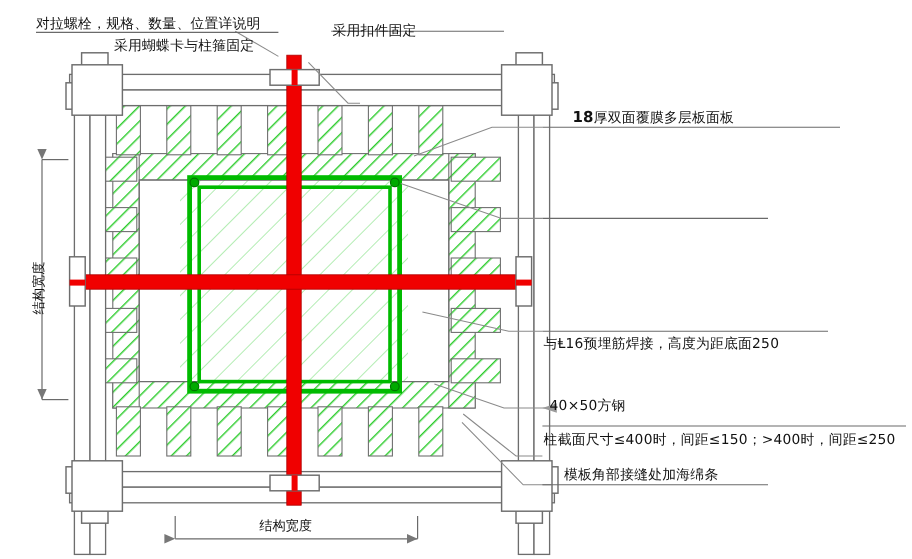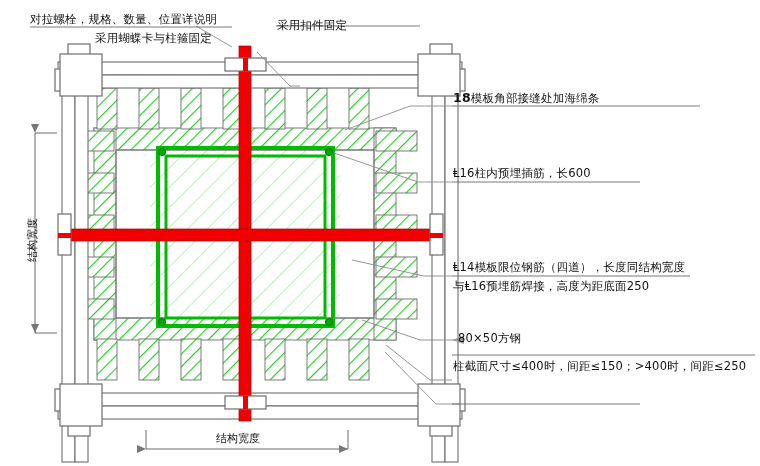--- a/index.html
+++ b/index.html
@@ -9,21 +9,21 @@
     color:#1a1a1a;
   }
   #root{position:absolute;inset:0;}
   svg.drawing{position:absolute;left:0;top:0;width:760px;height:466px;}
   .anno{
     position:absolute;white-space:nowrap;
     font-family:"DejaVu Sans","Liberation Sans",sans-serif;
     font-size:11.5px;line-height:15px;color:#111;
     letter-spacing:0.2px;
   }
-  .anno .bignum{font-weight:bold;font-size:12.5px;}
+  .anno .bignum{font-weight:bold;font-size:12.5px;margin-left:24px;}
   .dimlabel{
     position:absolute;font-size:11px;color:#111;white-space:nowrap;
     font-family:"DejaVu Sans","Liberation Sans",sans-serif;
   }
   .dimlabel.vert{
     transform-origin:left top;
     transform:rotate(-90deg);
   }
 </style>
 </head>
@@ -194,29 +194,28 @@
       <line x1="452" y1="404" x2="640" y2="404"></line>
     </g>
   </svg>
 
   <div class="anno" style="left:95px;top:31px;">采用蝴蝶卡与柱箍固定</div>
   <div class="anno" style="left:30px;top:12px;">对拉螺栓，规格、数量、位置详说明</div>
 
   <div class="anno" style="left:277px;top:18px;">采用扣件固定</div>
 
   <div class="anno" style="left:453px;top:90px;">
-    <span class="bignum">18</span><span class="b">模板角部接缝处加海绵条</span>
+    <span class="bignum">18</span><span class="b">厚双面覆膜多层板面板</span>
   </div>
 
-  <div class="anno" style="left:453px;top:166px;">Ⱡ16柱内预埋插筋，长600</div>
-
-  <div class="anno" style="left:453px;top:260px;">Ⱡ14模板限位钢筋（四道），长度同结构宽度</div>
+
   <div class="anno" style="left:453px;top:279px;text-align:right;">与Ⱡ16预埋筋焊接，高度为距底面250</div>
 
-  <div class="anno" style="left:458px;top:331px;">80×50方钢</div>
+  <div class="anno" style="left:458px;top:331px;">40×50方钢</div>
   <div class="anno" style="left:453px;top:359px;">柱截面尺寸≤400时，间距≤150；&gt;400时，间距≤250</div>
 
+  <div class="anno" style="left:470px;top:388px;">模板角部接缝处加海绵条</div>
 
   <div class="dimlabel vert" style="left:25px;top:262px;">结构宽度</div>
 
   <div class="dimlabel" style="left:216px;top:431px;">结构宽度</div>
 
 </div>
 
 </body></html>

